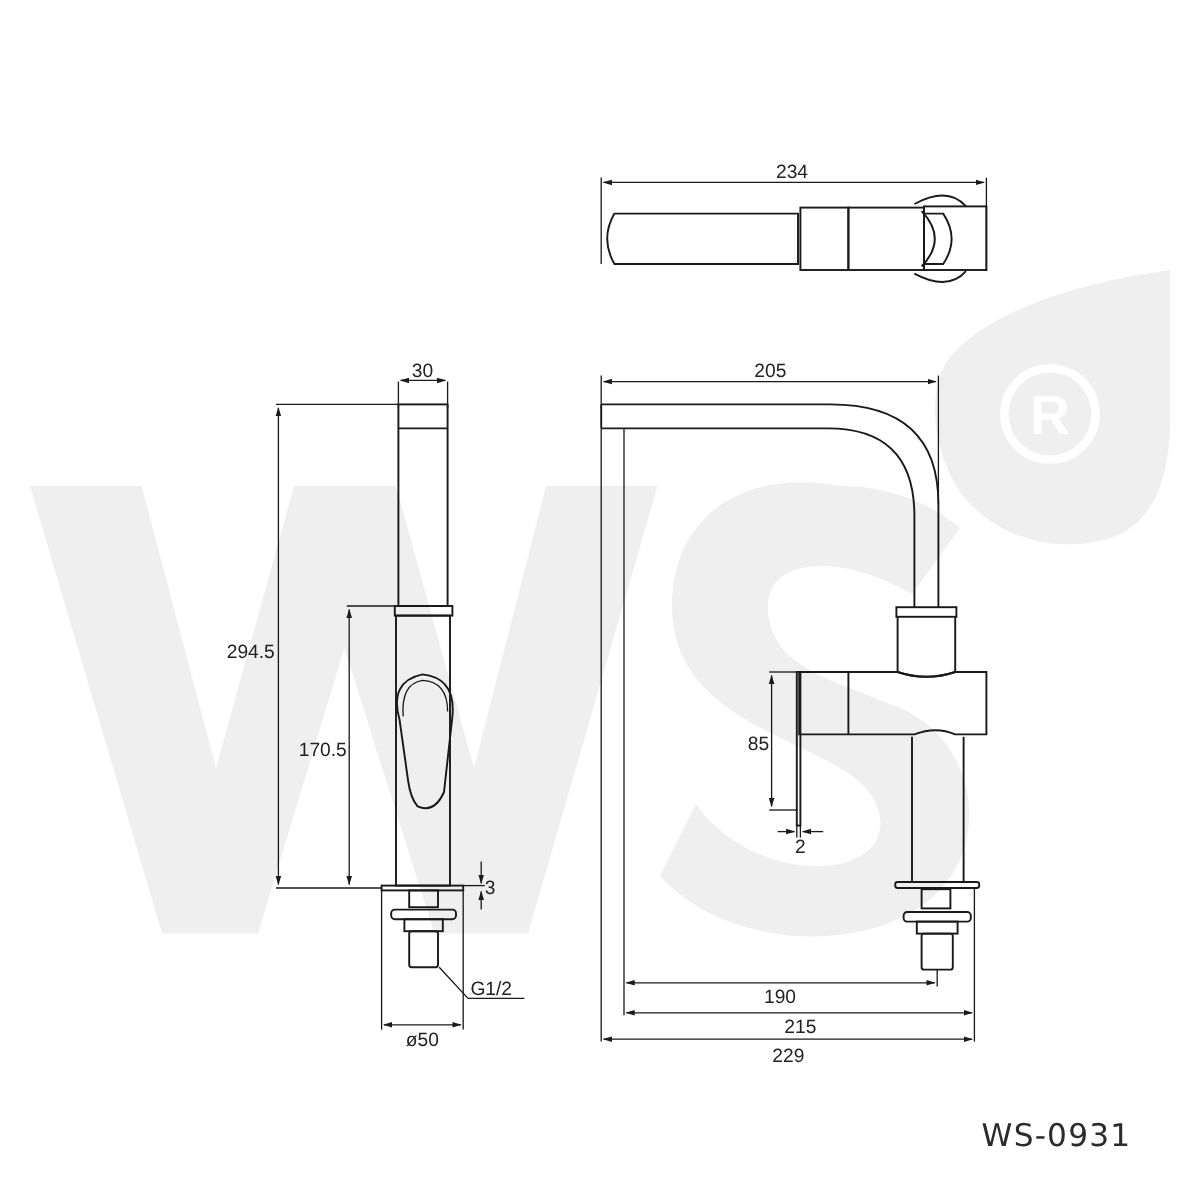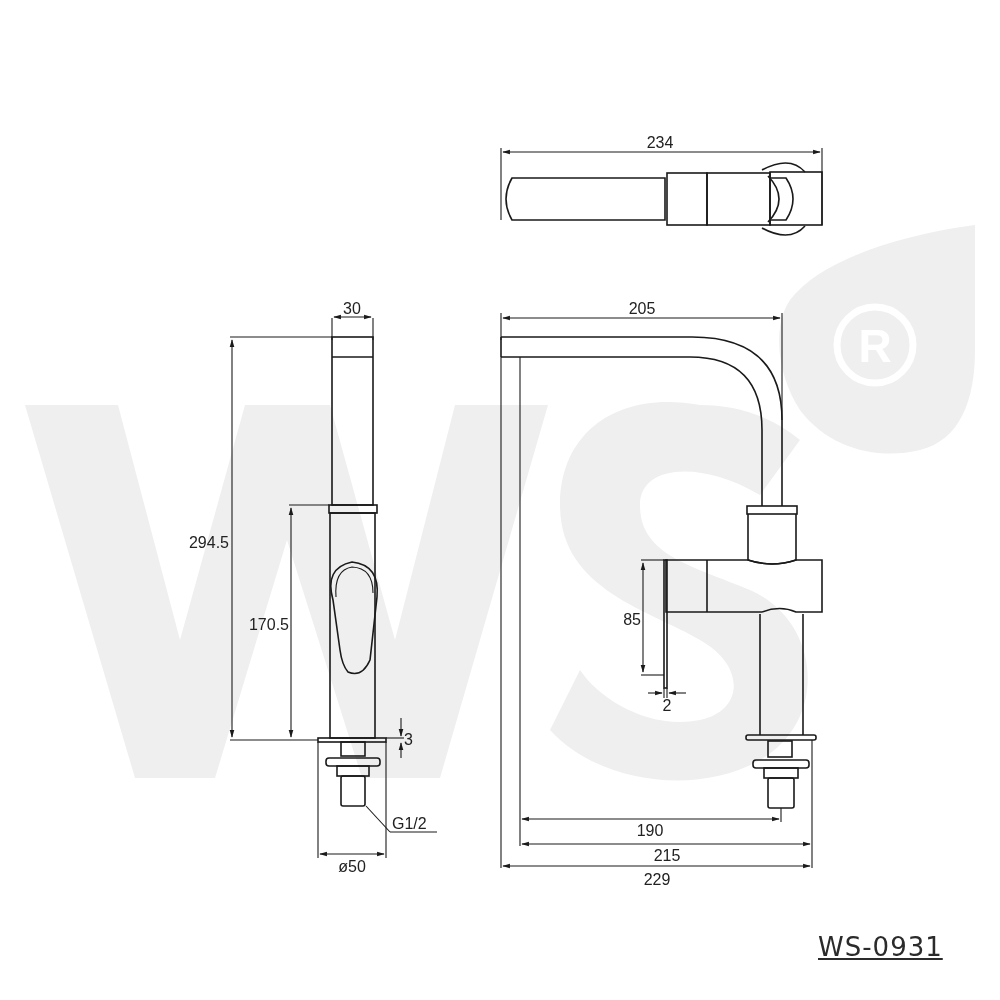--- a/index.html
+++ b/index.html
@@ -1,21 +1,21 @@
 <!DOCTYPE html>
 <html><head>
 <meta charset="utf-8">
 <style>
   html, body { margin: 0; padding: 0; background: #ffffff; }
   #canvas { position: relative; width: 1000px; height: 1000px; overflow: hidden; background: #ffffff; }
   svg { position: absolute; left: 0; top: 0; }
   .ln { stroke: #1a1a1a; stroke-width: 1.6; fill: none; }
   .thin { stroke: #1a1a1a; stroke-width: 1.1; fill: none; }
   .dim-text { font-family: "Liberation Sans", sans-serif; font-size: 16px; fill: #222222; }
-  .model-code { position: absolute; left: 818px; top: 932px; font-family: "DejaVu Sans", sans-serif; font-size: 26px; color: #2b2b2b; letter-spacing: 1px; text-decoration: underline; }
+  .model-code { position: absolute; left: 818px; top: 932px; font-family: "DejaVu Sans", sans-serif; font-size: 26px; color: #2b2b2b; letter-spacing: 1px; }
   .wm { fill: #efefef; }
 </style>
 </head>
 <body>
 
 <div id="canvas">
 <svg width="1000" height="1000" viewBox="0 0 1000 1000">
   <defs>
     <marker id="arr" viewBox="0 0 10 10" refX="9" refY="5" markerWidth="7" markerHeight="7" orient="auto-start-reverse">
       <path d="M0,2 L10,5 L0,8 z" fill="#1a1a1a"></path>

